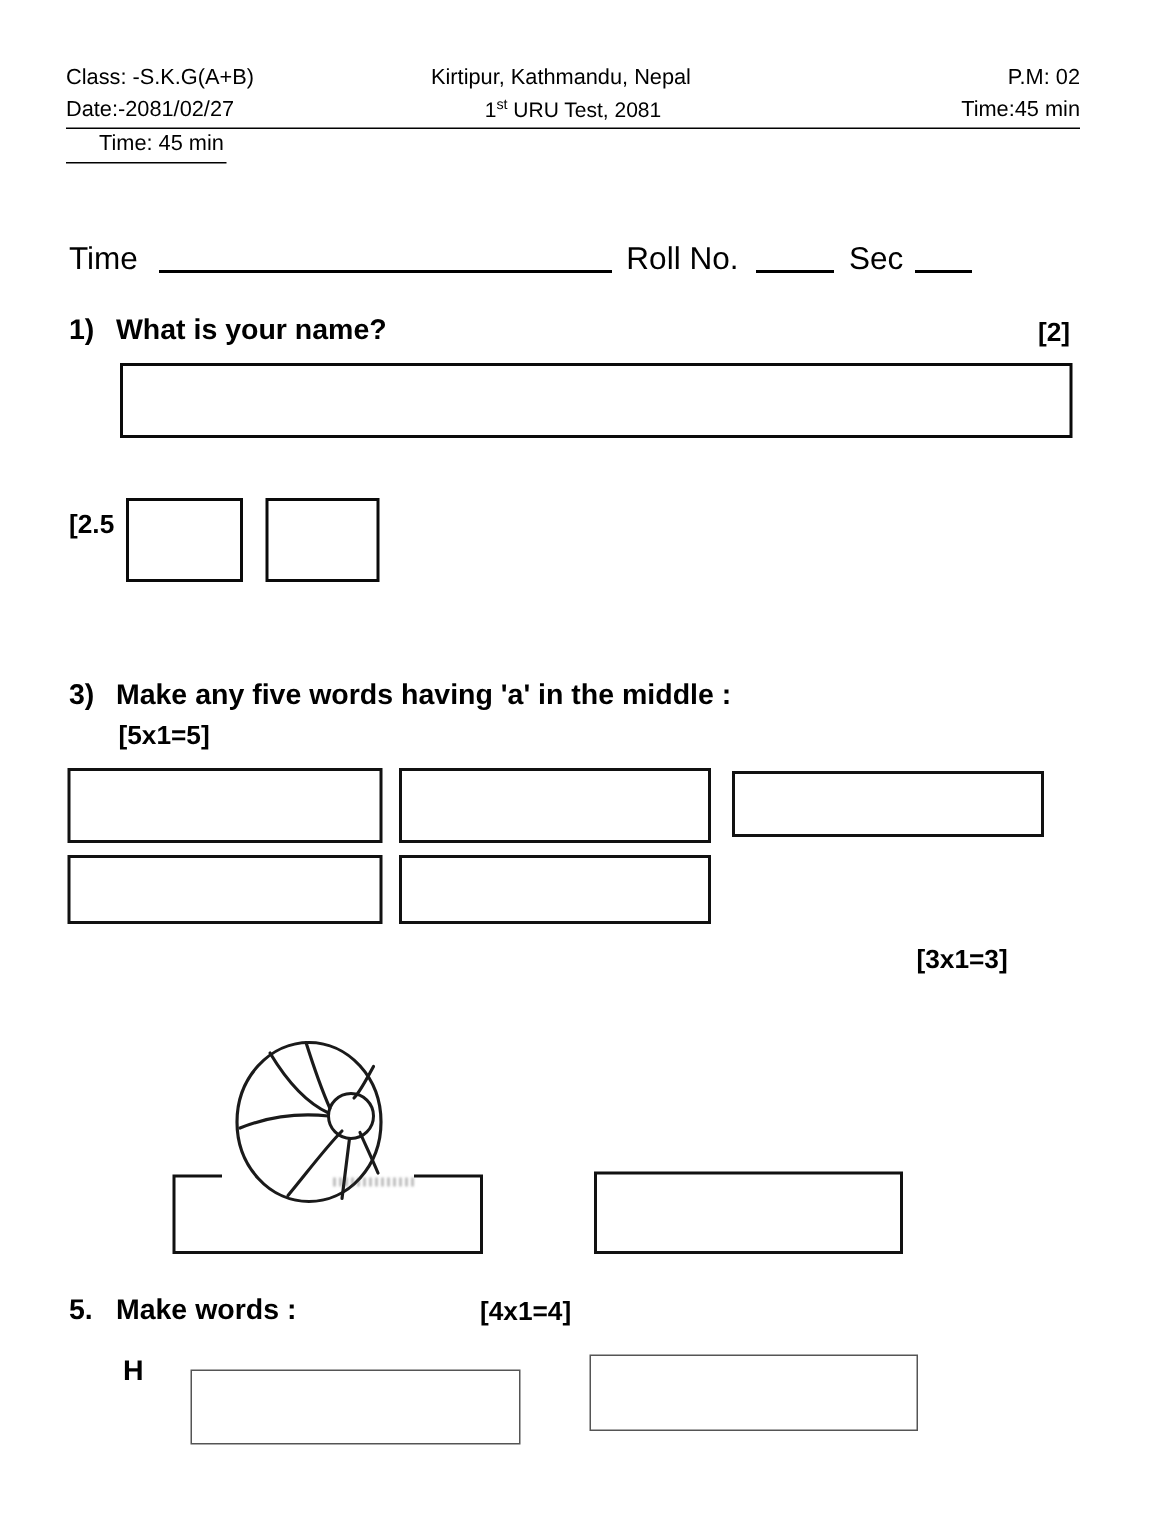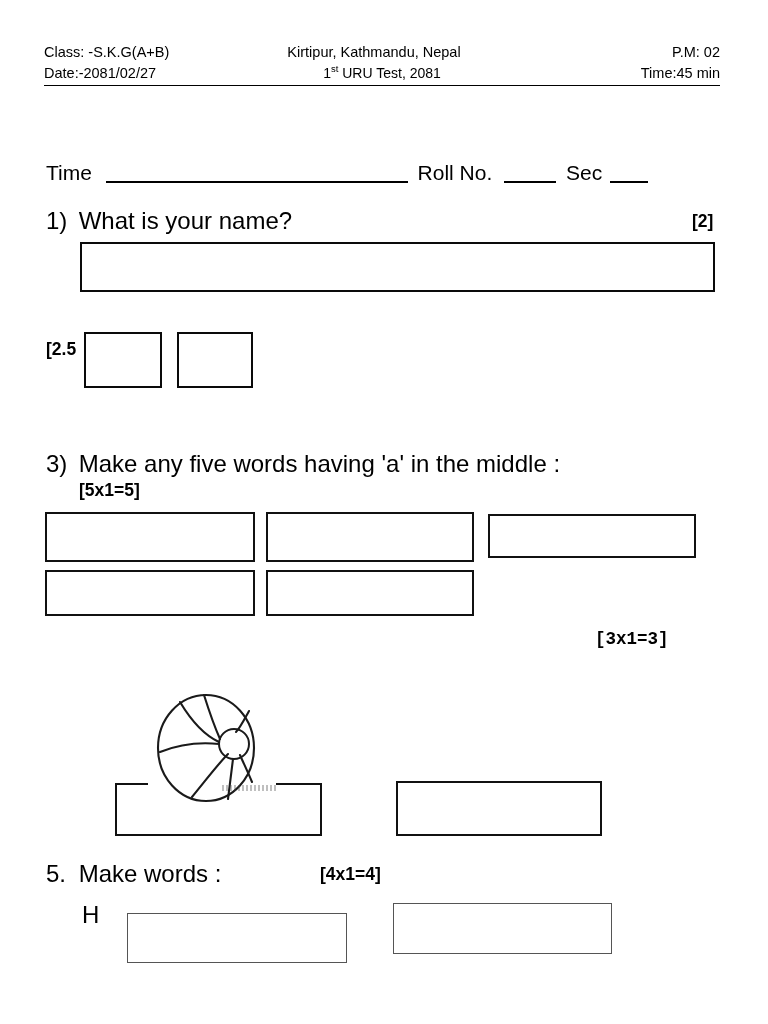--- a/index.html
+++ b/index.html
@@ -82,22 +82,22 @@
     display: inline-block;
     width: 38px;
     border-bottom: 2px solid #000;
     vertical-align: -3px;
     margin-left: 2px;
   }
 
   
   .q {
     position: absolute;
-    font-weight: normal;
-    font-size: 24px;
+    font-weight: bold;
+    font-size: 19px;
     line-height: 24px;
     white-space: nowrap;
   }
   .q .num { display: inline-block; min-width: 26px; }
   .marks {
     position: absolute;
     font-weight: bold;
     font-size: 17.5px;
     line-height: 24px;
   }
@@ -148,20 +148,23 @@
       <span class="hdr-center shift">Kirtipur, Kathmandu, Nepal</span>
       <span class="hdr-right">P.M: 02</span>
     </div>
 
     <div class="hdr-row ruled bold-center">
       <span class="hdr-left">Date:-2081/02/27</span>
       <span class="hdr-center"><span>1</span><sup>st</sup><span> URU Test, 2081</span></span>
       <span class="hdr-right">Time:45 min</span>
     </div>
 
+    <div class="hdr-row ruled2">
+      <span class="u">Time: 45 min</span>
+    </div>
   </div>
 
   <div class="nameline">
     <span>Time</span>
     <span class="u-long"></span>
     <span>Roll No.</span>
     <span class="u-mid"></span>
     <span>Sec</span>
     <span class="u-short"></span>
   </div>
@@ -182,21 +185,21 @@
     <span>Make any five words having 'a' in the middle :</span>
   </div>
   <div class="marks" style="left:79px; top:478px;">[5x1=5]</div>
 
   <div class="box med" style="left:45px;  top:512px; width:210px; height:50px;"></div>
   <div class="box med" style="left:266px; top:512px; width:208px; height:50px;"></div>
   <div class="box med" style="left:488px; top:514px; width:208px; height:44px;"></div>
   <div class="box med" style="left:45px;  top:570px; width:210px; height:46px;"></div>
   <div class="box med" style="left:266px; top:570px; width:208px; height:46px;"></div>
 
-  <div class="marks" style="left:595px; top:627px;font-family:Liberation Mono, monospace;">[3x1=3]</div>
+  <div class="marks" style="left:611px; top:627px;">[3x1=3]</div>
 
   <div class="ball-wrap">
     <svg width="128" height="112" viewBox="0 0 128 112" aria-hidden="true">
       <g fill="none" stroke="#1a1a1a" stroke-width="2.1" stroke-linecap="round">
         <ellipse cx="58" cy="56" rx="48" ry="53"></ellipse>
         <circle cx="86" cy="52" r="15" stroke-width="2"></circle>
         <path d="M12 60 C 32 52, 52 50, 71 52"></path>
         <path d="M56 3 C 62 22, 68 38, 72 47"></path>
         <path d="M32 10 C 44 30, 58 44, 71 50"></path>
         <path d="M101 19 C 96 28, 92 36, 88 40"></path>

